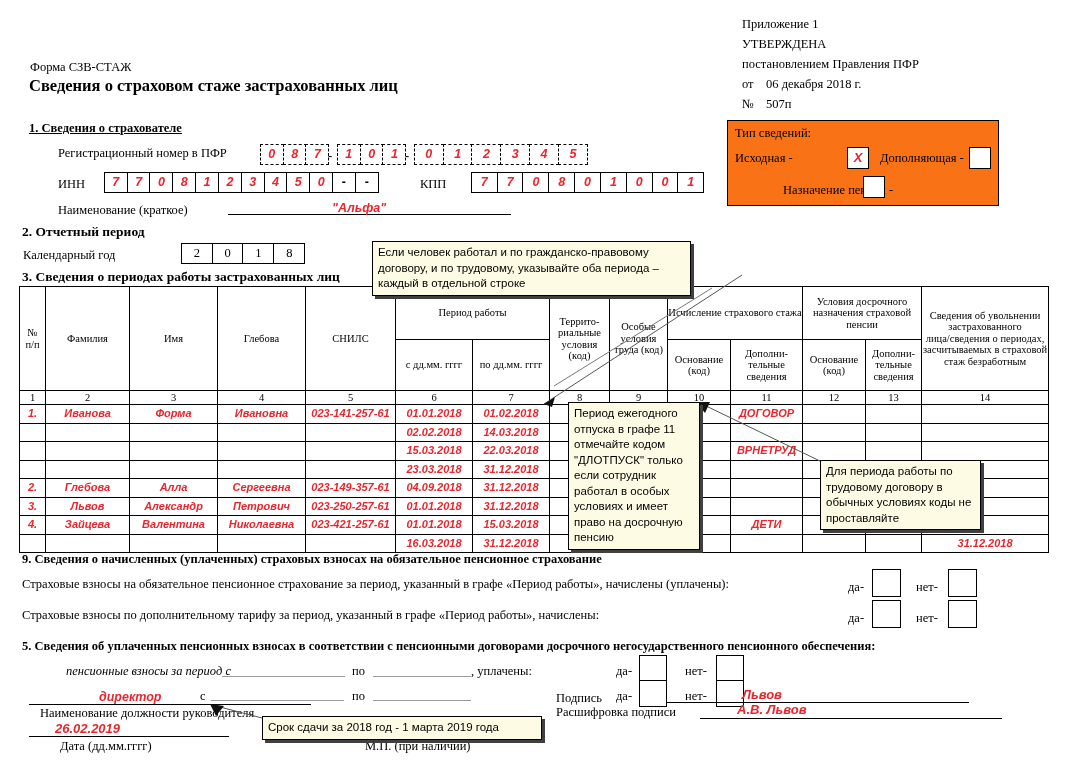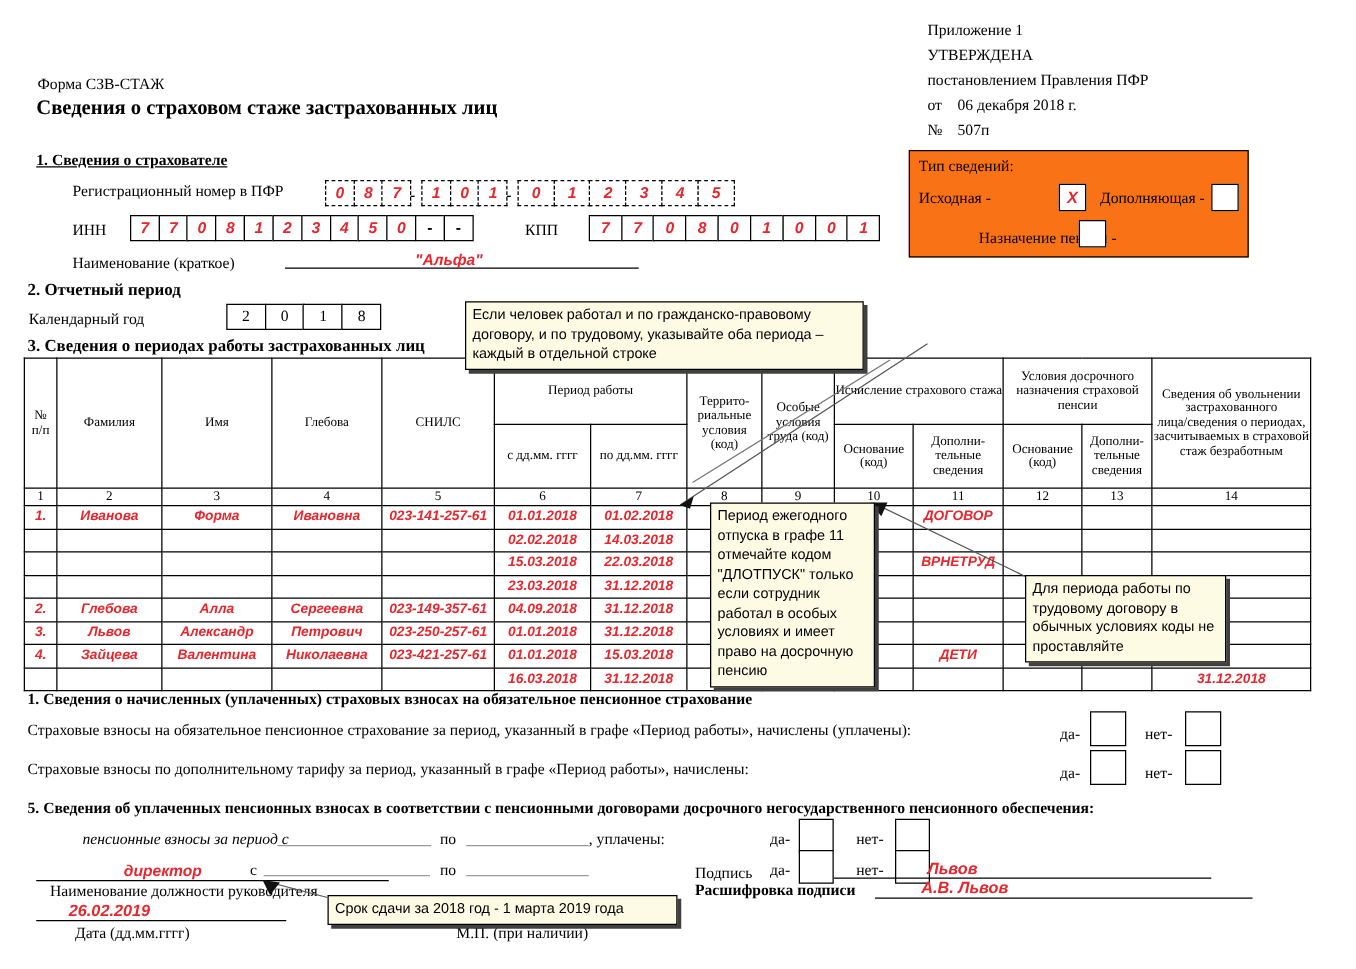--- a/index.html
+++ b/index.html
@@ -641,21 +641,21 @@
   </div>
 
   <div class="callout" style="left:568px;top:402px;width:120px;">Период ежегодного отпуска в графе 11 отмечайте кодом "ДЛОТПУСК" только если сотрудник работал в особых условиях и имеет право на досрочную пенсию</div>
 
   <div class="callout" style="left:820px;top:460px;width:149px;">Для периода работы по трудовому договору в обычных условиях коды не проставляйте</div>
   <svg class="lead" style="left:690px;top:398px;width:140px;height:72px;">
     <line x1="132" y1="64" x2="12" y2="6" stroke="#555" stroke-width="1"></line>
     <polygon points="6,4 20,4 15,15" fill="#111"></polygon>
   </svg>
 
-  <div class="t bold" style="left:22px;top:553px;font-size:12.5px;">1. Сведения о начисленных (уплаченных) страховых взносах на обязательное пенсионное страхование</div>
+  <div class="t bold" style="left:22px;top:553px;font-size:12.5px;">9. Сведения о начисленных (уплаченных) страховых взносах на обязательное пенсионное страхование</div>
   <div class="t" style="left:22px;top:578px;">Страховые взносы на обязательное пенсионное страхование за период, указанный в графе «Период работы», начислены (уплачены):</div>
   <div class="t" style="left:22px;top:609px;">Страховые взносы по дополнительному тарифу за период, указанный в графе «Период работы», начислены:</div>
 
   <div class="t" style="left:848px;top:581px;">да-</div>
   <div class="sqbox" style="left:872px;top:569px;"></div>
   <div class="t" style="left:916px;top:581px;">нет-</div>
   <div class="sqbox" style="left:948px;top:569px;"></div>
 
   <div class="t" style="left:848px;top:612px;">да-</div>
   <div class="sqbox" style="left:872px;top:600px;"></div>
@@ -689,21 +689,21 @@
 
   <div class="t red" style="left:55px;top:722px;font-size:13px;">26.02.2019</div>
   <div class="uline" style="left:29px;top:736px;width:200px;"></div>
   <div class="t" style="left:60px;top:740px;">Дата (дд.мм.гггг)</div>
   <div class="t" style="left:365px;top:740px;">М.П. (при наличии)</div>
 
   <div class="t" style="left:556px;top:692px;">Подпись</div>
   <div class="t red" style="left:742px;top:688px;font-size:13px;">Львов</div>
   <div class="uline" style="left:667px;top:702px;width:302px;"></div>
 
-  <div class="t" style="left:556px;top:706px;font-weight:bold;">Расшифровка подписи</div>
+  <div class="t" style="left:556px;top:706px;">Расшифровка подписи</div>
   <div class="t red" style="left:737px;top:703px;font-size:13px;">А.В. Львов</div>
   <div class="uline" style="left:700px;top:718px;width:302px;"></div>
 
   <div class="callout" style="left:262px;top:716px;width:268px;">Срок сдачи за 2018 год - 1 марта 2019 года</div>
   <svg class="lead" style="left:200px;top:700px;width:70px;height:24px;">
     <line x1="62" y1="18" x2="16" y2="6" stroke="#555" stroke-width="1"></line>
     <polygon points="10,4 24,6 16,16" fill="#111"></polygon>
   </svg>
 
 </div>

